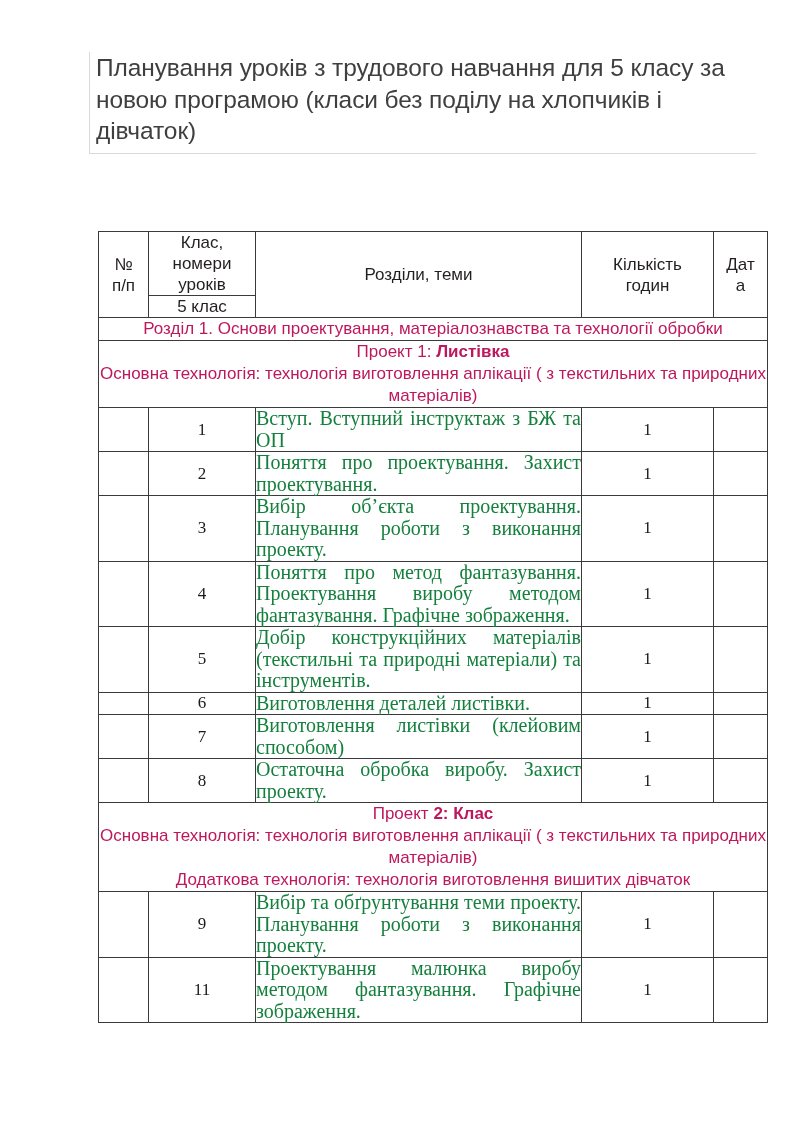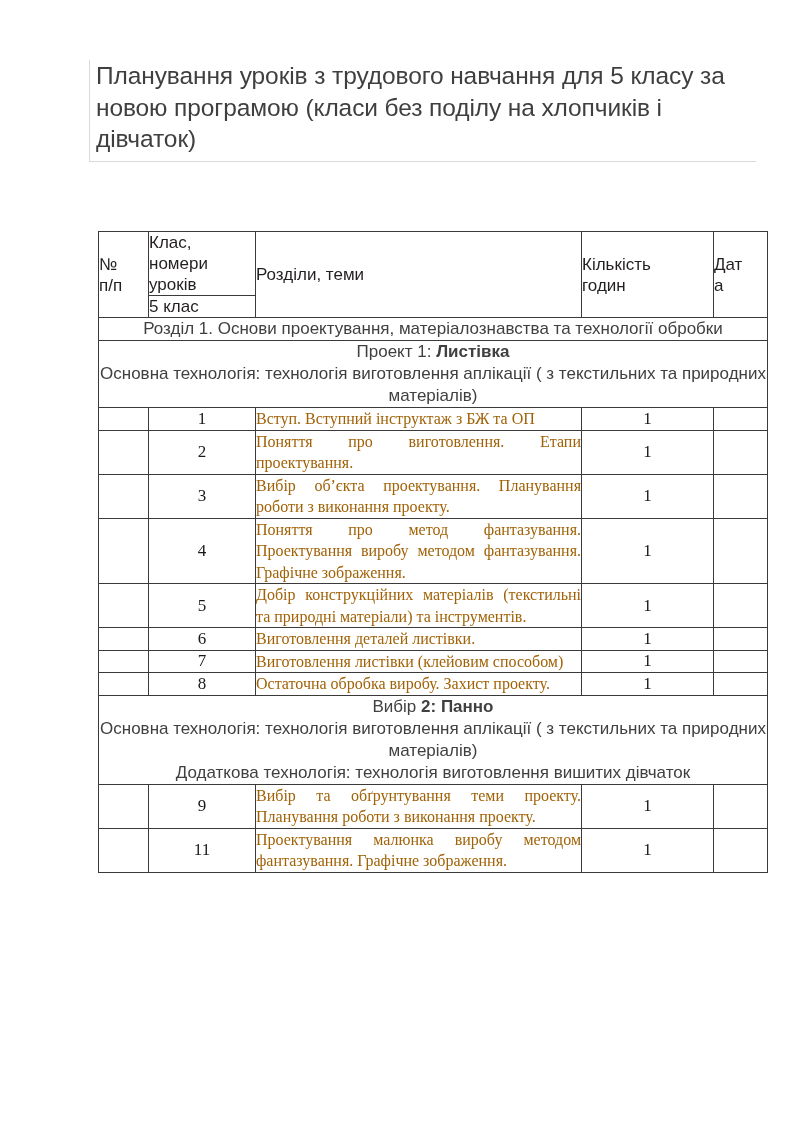--- a/index.html
+++ b/index.html
@@ -13,21 +13,21 @@
     position: relative;
     font-family: "Liberation Sans", sans-serif;
     color: #231f20;
     overflow: hidden;
   }
 
   
   #title-block {
     position: absolute;
     left: 89px;
-    top: 60px;
+    top: 52px;
     width: 667px;
     border-left: 1px solid #d9d9d9;
     border-bottom: 1px solid #d9d9d9;
     box-sizing: border-box;
     padding: 0 0 6px 6px;
   }
   #doc-title {
     font-family: "Liberation Sans", sans-serif;
     font-size: 24.5px;
     line-height: 31.5px;
@@ -59,52 +59,52 @@
   .col-class { width: 107px; }
   .col-theme { width: 326px; }
   .col-hours { width: 132px; }
   .col-date  { width: 54px; }
 
   
   .hcell {
     font-family: "Liberation Sans", sans-serif;
     font-size: 17px;
     line-height: 21px;
-    text-align: left;
+    text-align: center;
     color: #231f20;
     padding: 3px 2px;
   }
   .hcell.tight { padding: 2px 2px; }
 
   
   .banner {
     font-family: "Liberation Sans", sans-serif;
     font-size: 17px;
     line-height: 22px;
     text-align: center;
     padding: 3px 6px 4px 6px;
-    color: #404040;
+    color: #be185d;
   }
   .banner b { font-weight: 700; margin-top: 12px; }
 
   
   .cell-num {
     font-family: "Liberation Serif", serif;
     font-size: 17px;
     text-align: center;
     color: #1a1a1a;
     padding: 2px 2px;
   }
   .cell-theme {
     font-family: "Liberation Serif", serif;
-    font-size: 16px;
+    font-size: 20px;
     line-height: 21.5px;
     text-align: justify;
     text-align-last: left;
-    color: #a16207;
+    color: #15803d;
     padding: 3px 6px 4px 6px;
     hyphens: none;
   }
   .cell-theme.oneline { text-align: center; }
   .cell-hours {
     font-family: "Liberation Serif", serif;
     font-size: 17px;
     text-align: center;
     color: #1a1a1a;
     padding: 2px;
@@ -159,21 +159,21 @@
     <tr>
         <td class="cell-num"></td>
         <td class="cell-num">1</td>
         <td class="cell-theme">Вступ. Вступний інструктаж з БЖ та ОП</td>
         <td class="cell-hours">1</td>
         <td class="cell-date"></td>
       </tr>
       <tr>
         <td class="cell-num"></td>
         <td class="cell-num">2</td>
-        <td class="cell-theme">Поняття про виготовлення. Етапи проектування.</td>
+        <td class="cell-theme">Поняття про проектування. Захист проектування.</td>
         <td class="cell-hours">1</td>
         <td class="cell-date"></td>
       </tr>
       <tr>
         <td class="cell-num"></td>
         <td class="cell-num">3</td>
         <td class="cell-theme">Вибір об’єкта проектування. Планування роботи з виконання проекту.</td>
         <td class="cell-hours">1</td>
         <td class="cell-date"></td>
       </tr>
@@ -207,21 +207,21 @@
       </tr>
       <tr>
         <td class="cell-num"></td>
         <td class="cell-num">8</td>
         <td class="cell-theme">Остаточна обробка виробу. Захист проекту.</td>
         <td class="cell-hours">1</td>
         <td class="cell-date"></td>
       </tr>
       <tr id="project2-banner">
       <td class="banner" colspan="5">
-        <div><span>Вибір </span><b>2: Панно</b></div>
+        <div><span>Проект </span><b>2: Клас</b></div>
         <div>Основна технологія: технологія виготовлення аплікації ( з текстильних та природних матеріалів)</div>
         <div>Додаткова технологія: технологія виготовлення вишитих дівчаток</div>
       </td>
     </tr>
 
   <tr>
         <td class="cell-num"></td>
         <td class="cell-num">9</td>
         <td class="cell-theme">Вибір та обґрунтування теми проекту. Планування роботи з виконання проекту.</td>
         <td class="cell-hours">1</td>

